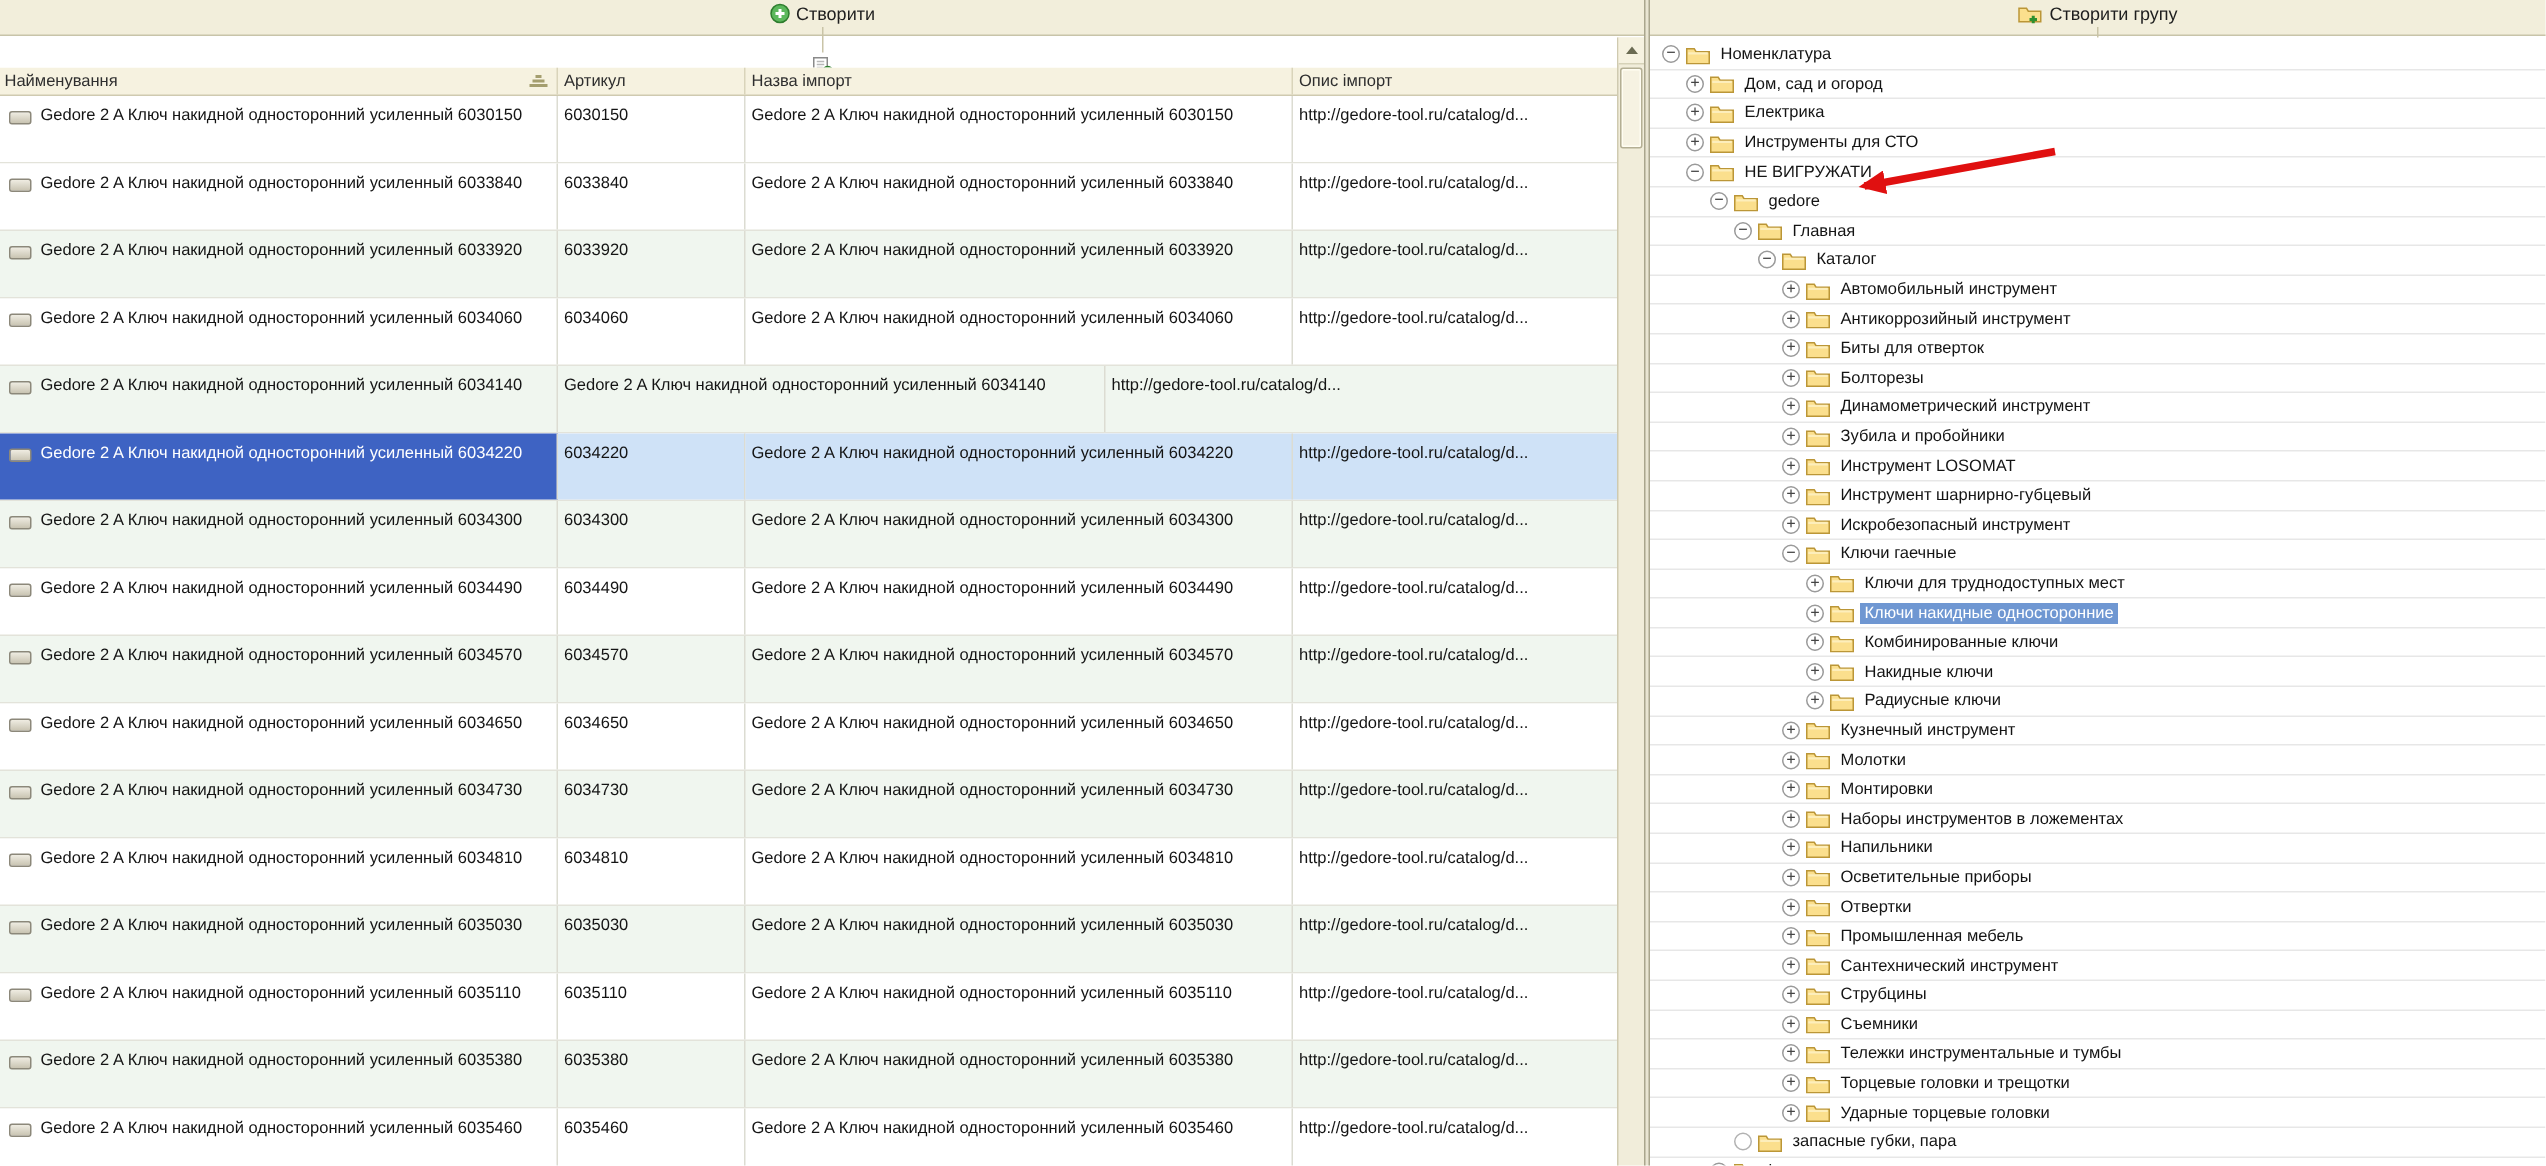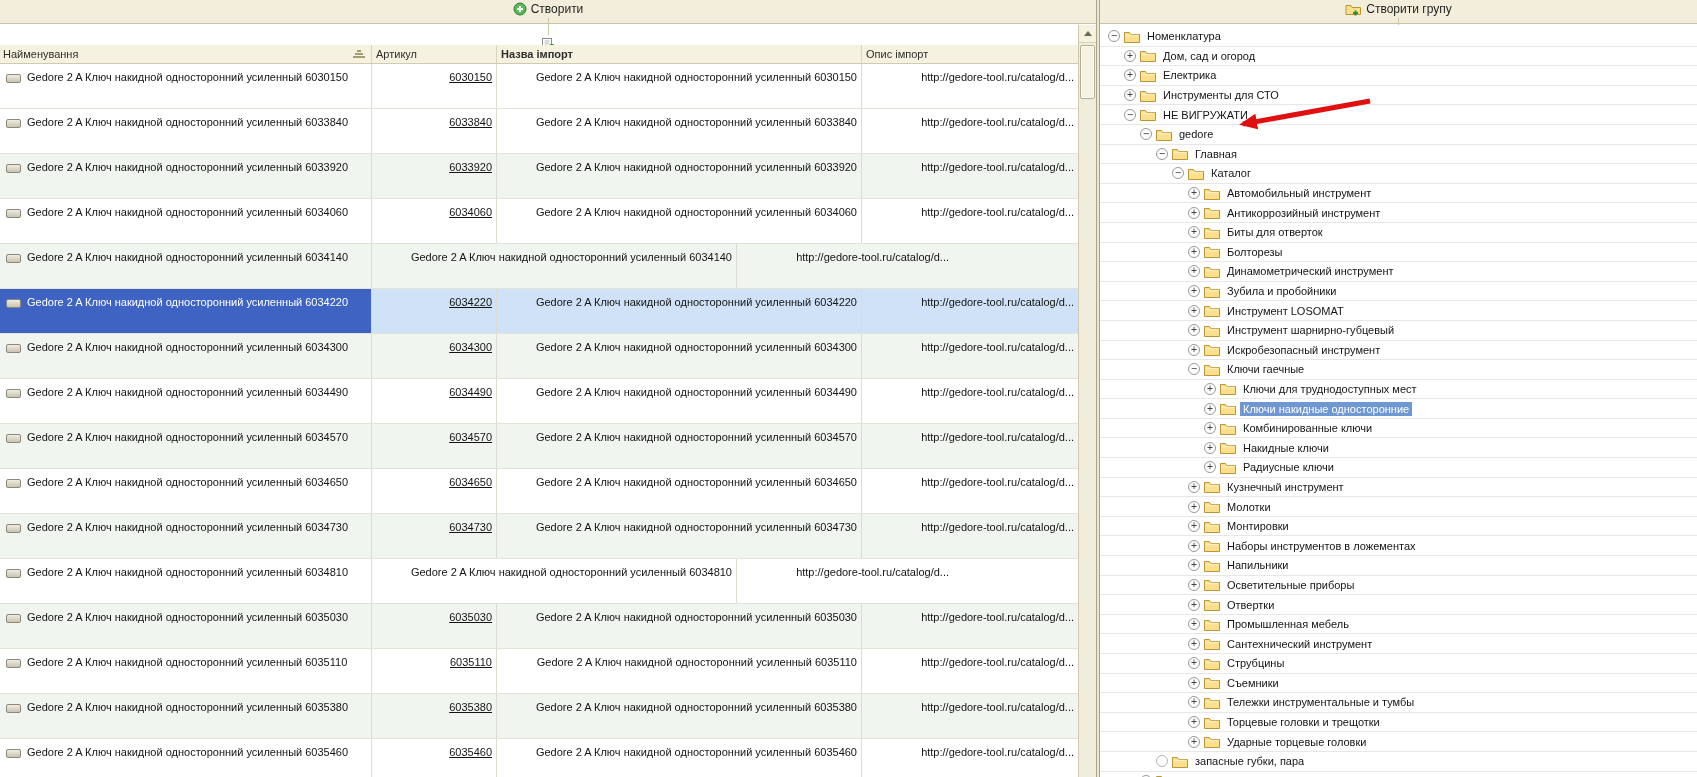--- a/index.html
+++ b/index.html
@@ -25,35 +25,35 @@
          justify-content:center;}
 
   
   .table{position:absolute;left:0;top:25px;width:1078px;bottom:0;background:#fff;overflow:hidden;margin-top:20px;}
   .thead{position:absolute;top:0;left:0;right:0;height:19px;background:#f6f2e0;
          border-bottom:1px solid #cfcab0;display:flex;box-sizing:border-box;}
   .th{font-size:11px;color:#2e2e2e;padding:3px 4px 0 4px;box-sizing:border-box;
       border-right:1px solid #d9d4ba;position:relative;white-space:nowrap;overflow:hidden;}
   .th.c1{width:372px;padding-left:3px;}
   .th.c2{width:125px;}
-  .th.c3{width:365px;font-weight:bold;}
+  .th.c3{width:365px;}
   .th.c4{width:216px;border-right:none;}
   .sort-icon{position:absolute;right:6px;top:5px;width:12px;height:9px;}
   .sort-icon i{display:block;background:#a49e6e;height:2px;margin:0 auto 1px auto;}
   .sort-icon i:nth-child(1){width:4px;}
   .sort-icon i:nth-child(2){width:8px;}
   .sort-icon i:nth-child(3){width:12px;}
 
-  .tbody{position:absolute;top:19px;left:0;right:0;bottom:0;text-align:right;}
+  .tbody{position:absolute;top:19px;left:0;right:0;bottom:0;}
   .trow{display:flex;height:45px;box-sizing:border-box;border-bottom:1px solid #e3e3da;background:#fff;}
   .trow.alt{background:#f0f6ef;}
   .td{box-sizing:border-box;padding:7px 4px 0 4px;font-size:11px;color:#141414;
       border-right:1px solid #dcdcd2;overflow:hidden;white-space:nowrap;}
   .td.name{width:372px;display:flex;align-items:flex-start;gap:6px;padding-left:6px;}
-  .td.art{width:125px;text-decoration:underline;}
+  .td.art{width:125px;}
   .td.imp{width:365px;}
   .td.desc{width:216px;border-right:none;}
   .item-icon{width:13px;height:7px;border:1px solid #8c887a;border-radius:2px;flex:none;
       background:linear-gradient(#efece2,#c9c4b2);margin-top:3px;}
   .trow.selected .td.name{background:#3e63c3;color:#fff;}
   .trow.selected .td.art,.trow.selected .td.imp,.trow.selected .td.desc{background:#cfe2f7;}
 
   
   .vscroll{position:absolute;left:1078px;top:25px;bottom:0;width:18px;background:#f1edda;
            border-left:1px solid #cfcab0;box-sizing:border-box;}
@@ -294,20 +294,21 @@
     </div>
     <div class="td art">6034730</div>
     <div class="td imp">Gedore 2 A Ключ накидной односторонний усиленный 6034730</div>
     <div class="td desc">http://gedore-tool.ru/catalog/d...</div>
   </div>
         <div class="trow">
     <div class="td name">
       <span class="item-icon"></span>
       <span>Gedore 2 A Ключ накидной односторонний усиленный 6034810</span>
     </div>
+    <div class="td art">6034810</div>
     <div class="td imp">Gedore 2 A Ключ накидной односторонний усиленный 6034810</div>
     <div class="td desc">http://gedore-tool.ru/catalog/d...</div>
   </div>
         <div class="trow alt">
     <div class="td name">
       <span class="item-icon"></span>
       <span>Gedore 2 A Ключ накидной односторонний усиленный 6035030</span>
     </div>
     <div class="td art">6035030</div>
     <div class="td imp">Gedore 2 A Ключ накидной односторонний усиленный 6035030</div>

